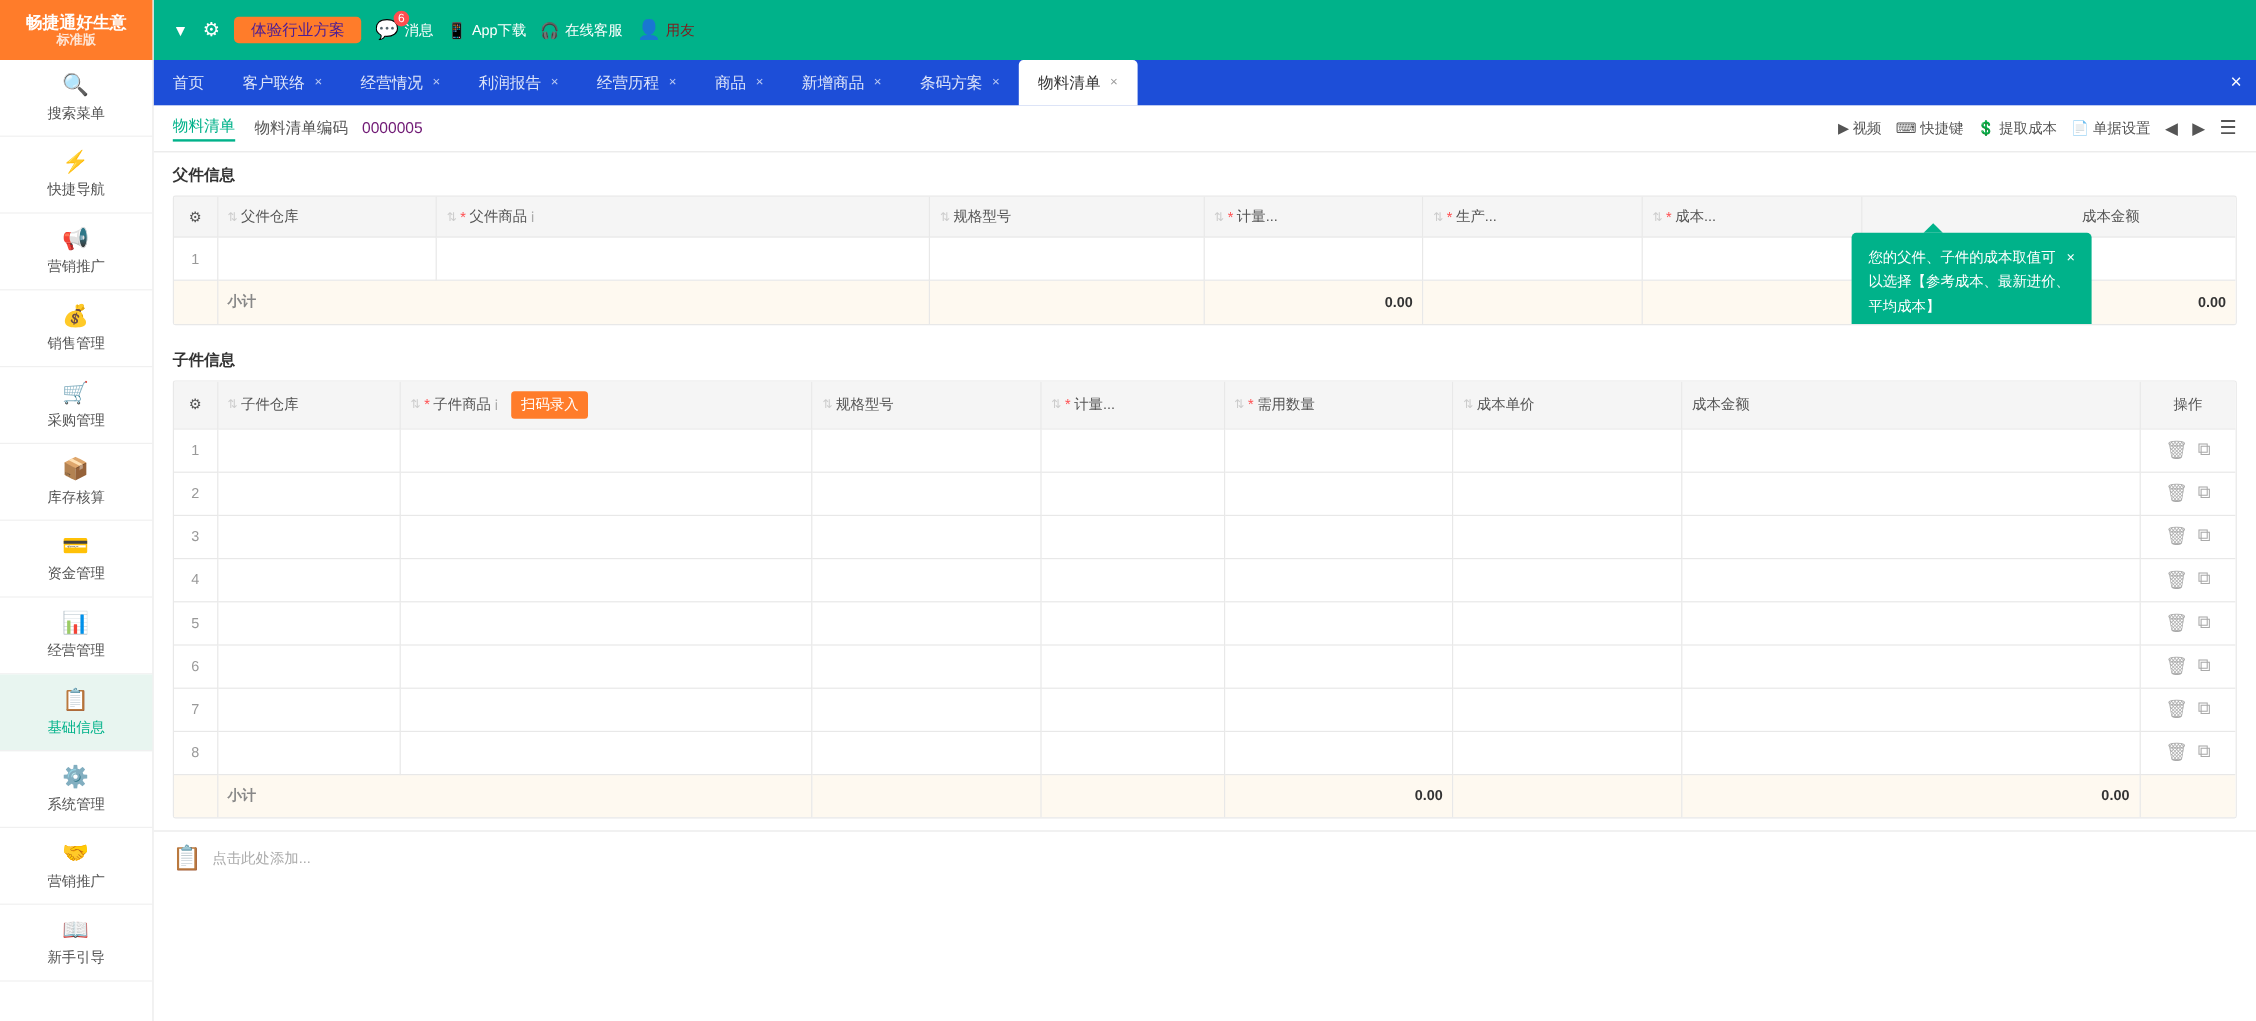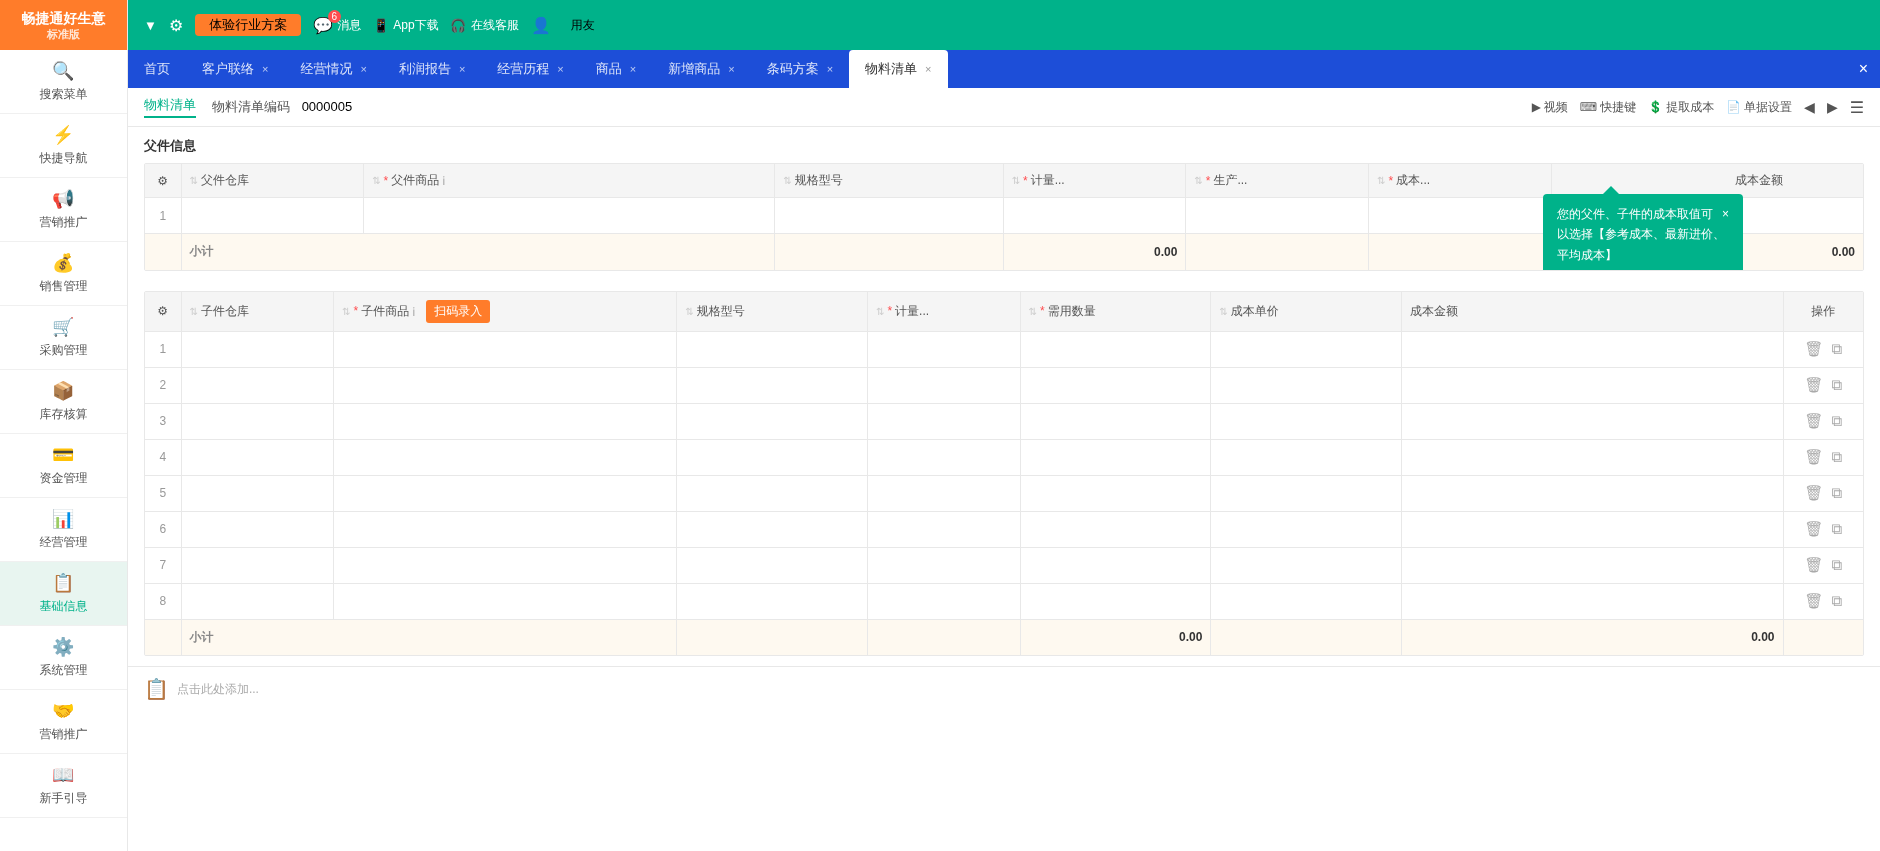--- a/index.html
+++ b/index.html
@@ -11,38 +11,38 @@
     .sidebar-logo .sub { font-size: 11px; color: rgba(255,255,255,0.8); }
     .sidebar-item { display: flex; flex-direction: column; align-items: center; padding: 10px 4px; cursor: pointer; color: #555; font-size: 12px; border-bottom: 1px solid #f0f0f0; gap: 4px; }
     .sidebar-item.active { background: #e8f5f0; color: #00b28a; }
     .sidebar-item .icon { font-size: 18px; }
 
     
     .main { flex: 1; display: flex; flex-direction: column; overflow: hidden; }
 
     
     .topbar { background: #00b28a; color: #fff; height: 50px; display: flex; align-items: center; padding: 0 16px; gap: 12px; }
-    .topbar-btn { background: #ff7c2a; color: #000000; border: none; padding: 2px 14px; border-radius: 4px; cursor: pointer; font-size: 13px; }
+    .topbar-btn { background: #ff7c2a; color: #4c1d95; border: none; padding: 2px 14px; border-radius: 4px; cursor: pointer; font-size: 13px; }
 
     
     .nav-tabs { background: #1d4ed8; display: flex; align-items: center; border-bottom: none; }
     .nav-tab { padding: 10px 16px; color: rgba(255,255,255,0.85); cursor: pointer; font-size: 13px; white-space: nowrap; display: flex; align-items: center; gap: 4px; }
     .nav-tab.active { background: #fff; color: #333; border-radius: 4px 4px 0 0; }
     .nav-tab .close { font-size: 11px; color: rgba(255,255,255,0.7); margin-left: 4px; }
     .nav-tab.active .close { color: #999; }
     .nav-close-all { margin-left: auto; color: #fff; padding: 0 12px; cursor: pointer; font-size: 16px; }
 
     
     .content { flex: 1; background: #fff; overflow-y: auto; padding: 0; }
 
     
     .sub-header { display: flex; align-items: center; padding: 8px 16px; border-bottom: 1px solid #e8e8e8; gap: 16px; background: #fff; }
     .sub-header-item { font-size: 13px; color: #555; cursor: pointer; }
     .sub-header-item.active { color: #00b28a; border-bottom: 2px solid #00b28a; padding-bottom: 2px; }
-    .sub-header-code { font-size: 13px; color: #000000; margin-left: 8px; }
+    .sub-header-code { font-size: 13px; color: #701a75; margin-left: 8px; }
     .sub-header-tools { margin-left: auto; display: flex; align-items: center; gap: 12px; font-size: 12px; color: #555; }
     .sub-header-tools span { cursor: pointer; display: flex; align-items: center; gap: 3px; }
 
     
     .section { padding: 10px 16px 0; }
     .section-title { font-size: 13px; font-weight: bold; color: #333; margin-bottom: 8px; }
 
     
     .table-wrap { border: 1px solid #e8e8e8; border-radius: 2px; overflow: hidden; margin-bottom: 10px; position: relative; }
     table { width: 100%; border-collapse: collapse; }
@@ -157,21 +157,21 @@
     <div style="display:flex;align-items:center;gap:4px;cursor:pointer;">
       <span style="color:#fff;">📱</span>
       <span style="color:#fff;font-size:12px;">App下载</span>
     </div>
     <div style="display:flex;align-items:center;gap:4px;cursor:pointer;">
       <span style="color:#fff;">🎧</span>
       <span style="color:#fff;font-size:12px;">在线客服</span>
     </div>
     <div style="display:flex;align-items:center;gap:4px;cursor:pointer;">
       <span style="color:#fff;font-size:16px;">👤</span>
-      <span style="color:#000000;font-size:12px;margin-left:16px;">用友</span>
+      <span style="color:#7f1d1d;font-size:12px;">用友</span>
     </div>
   </div>
 
   <div class="nav-tabs">
     <div class="nav-tab">
         <span>首页</span>
       </div>
     <div class="nav-tab">
         <span>客户联络</span>
         <span class="close">×</span>
@@ -317,20 +317,21 @@
         </table>
 
         <div class="tooltip-box">
           <span class="tooltip-close">×</span>
           <span>您的父件、子件的成本取值可以选择【参考成本、最新进价、平均成本】</span>
         </div>
       </div>
     </div>
 
     <div class="section">
+      <div class="section-title">子件信息</div>
       <div class="table-wrap">
         <table>
           <thead>
             <tr>
               <th class="col-settings"><span>⚙</span></th>
               <th class="col-sm">
                 <div class="th-info">
                     <span class="sort-icon">⇅</span>
                     <span>子件仓库</span>
                   </div>

